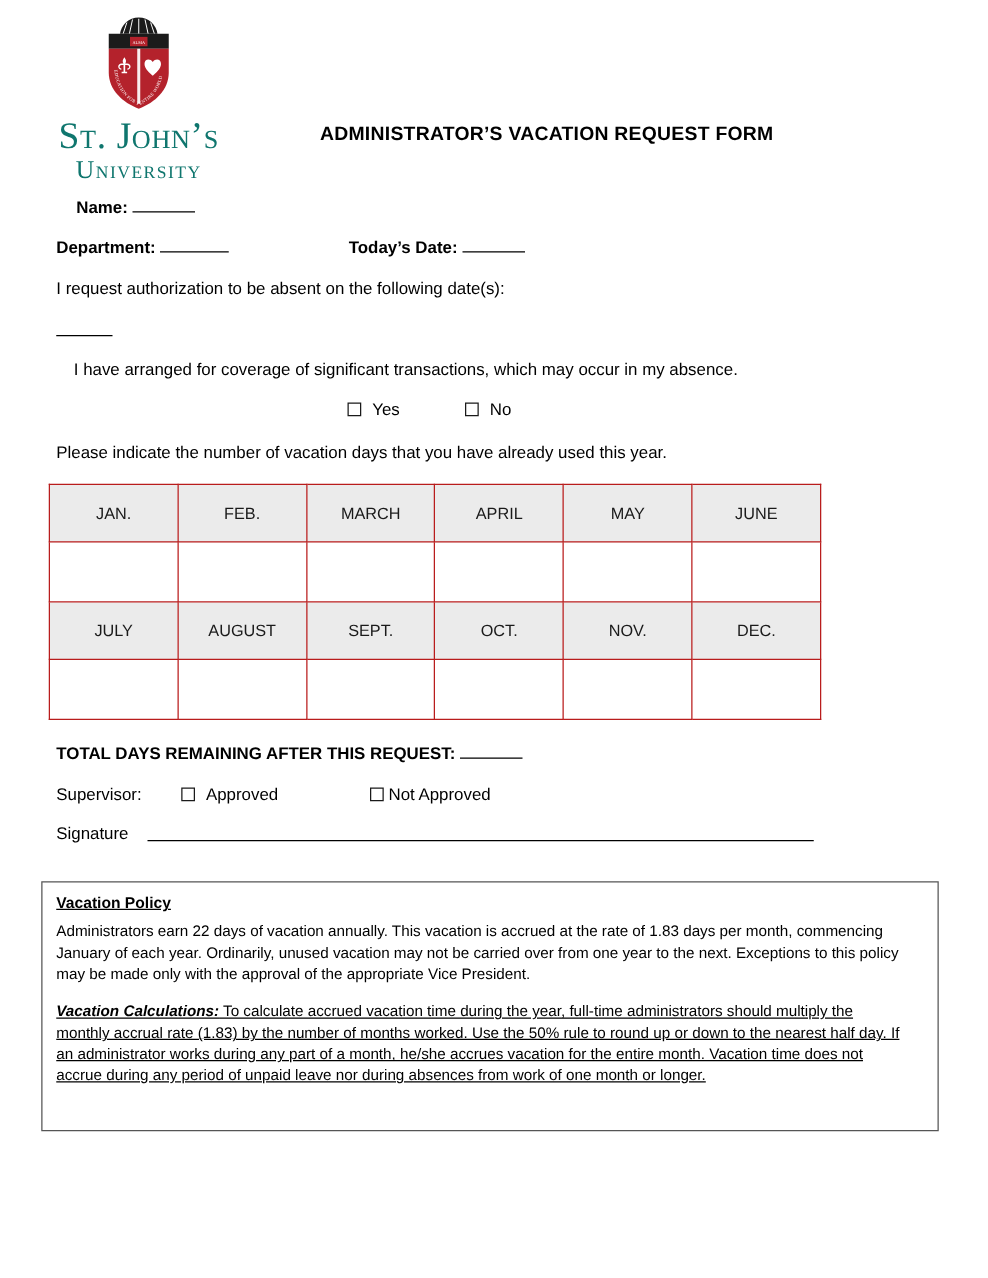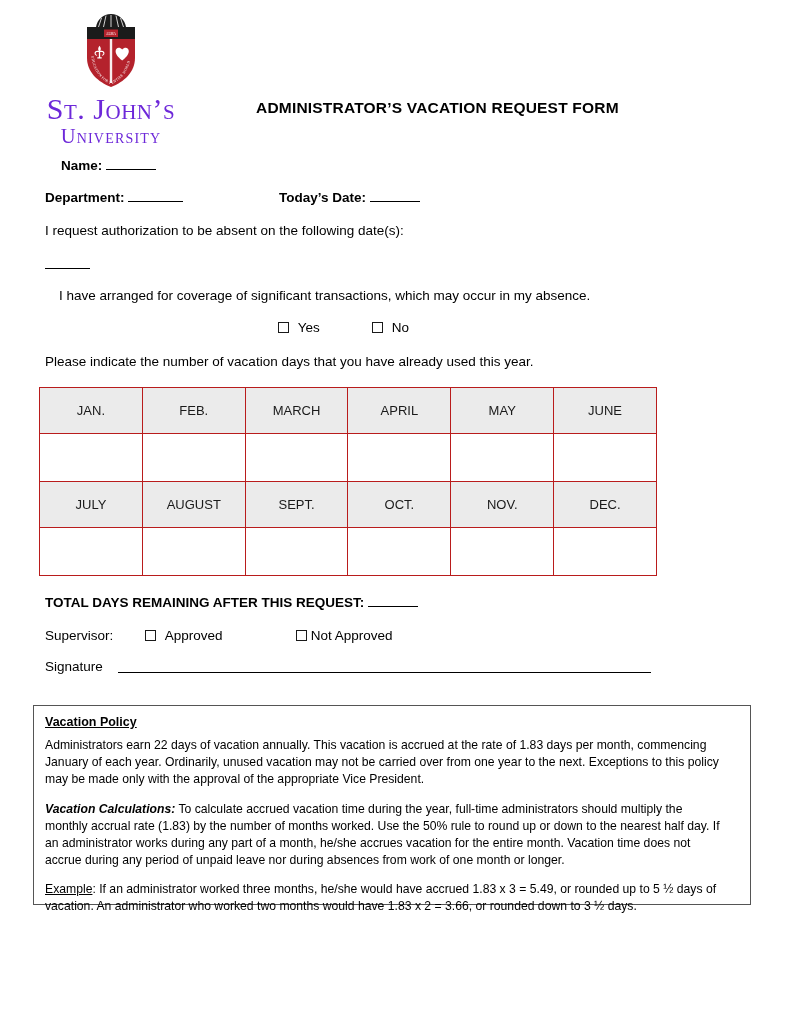--- a/index.html
+++ b/index.html
@@ -25,21 +25,21 @@
     text-align: center;
   }
   .crest {
     width: 64px;
     height: 78px;
     margin: 0 auto;
     position: relative;
   }
   .wordmark {
     margin-top: 4px;
-    color: #6d28d9;
+    color: #0f766e;
     font-family: "Liberation Serif", serif;
     line-height: 1.0;
     text-align: center;
   }
   .wordmark .line1 {
     font-size: 30px;
     font-variant: small-caps;
     font-weight: 400;
     letter-spacing: 0.5px;
     white-space: nowrap;
@@ -142,21 +142,21 @@
     font-size: 12.5px;
     font-weight: bold;
     text-decoration: underline;
     margin-bottom: 8px;
   }
   .policy-para {
     font-size: 12.2px;
     line-height: 1.38;
     margin: 0 0 14px 0;
   }
-  .policy-para.tight { margin-bottom: 12px; }
+  .policy-para.tight { margin-bottom: 0; text-decoration: underline; }
   .policy-para b.bi {
     font-weight: bold;
     font-style: italic;
   }
   .policy-para u.ex {
     text-decoration: underline;
   }
 </style>
 </head>
 <body>
@@ -303,16 +303,13 @@
 
 <div class="policy-box">
   <div class="policy-heading">Vacation Policy</div>
 
   <p class="policy-para">Administrators earn 22 days of vacation annually.  This vacation is accrued at the rate of 1.83 days per month, commencing January of each year.  Ordinarily, unused vacation may not be carried over from one year to the next. Exceptions to this policy may be made only with the approval of the appropriate Vice President.</p>
 
   <p class="policy-para tight">
     <b class="bi">Vacation Calculations:</b><span>  To calculate accrued vacation time during the year, full-time administrators should multiply the monthly accrual rate (1.83) by the number of months worked.  Use the 50% rule to round up or down to the nearest half day. If an administrator works during any part of a month, he/she accrues vacation for the entire month. Vacation time does not accrue during any period of unpaid leave nor during absences from work of one month or longer.</span>
   </p>
 
-  <p class="policy-para">
-    <u class="ex">Example</u><span>:  If an administrator worked three months, he/she would have accrued 1.83 x 3 = 5.49, or rounded up to 5 ½ days of vacation.  An administrator who worked two months would have 1.83 x 2 = 3.66, or rounded down to 3 ½ days.</span>
-  </p>
 </div>
 
 </body></html>

